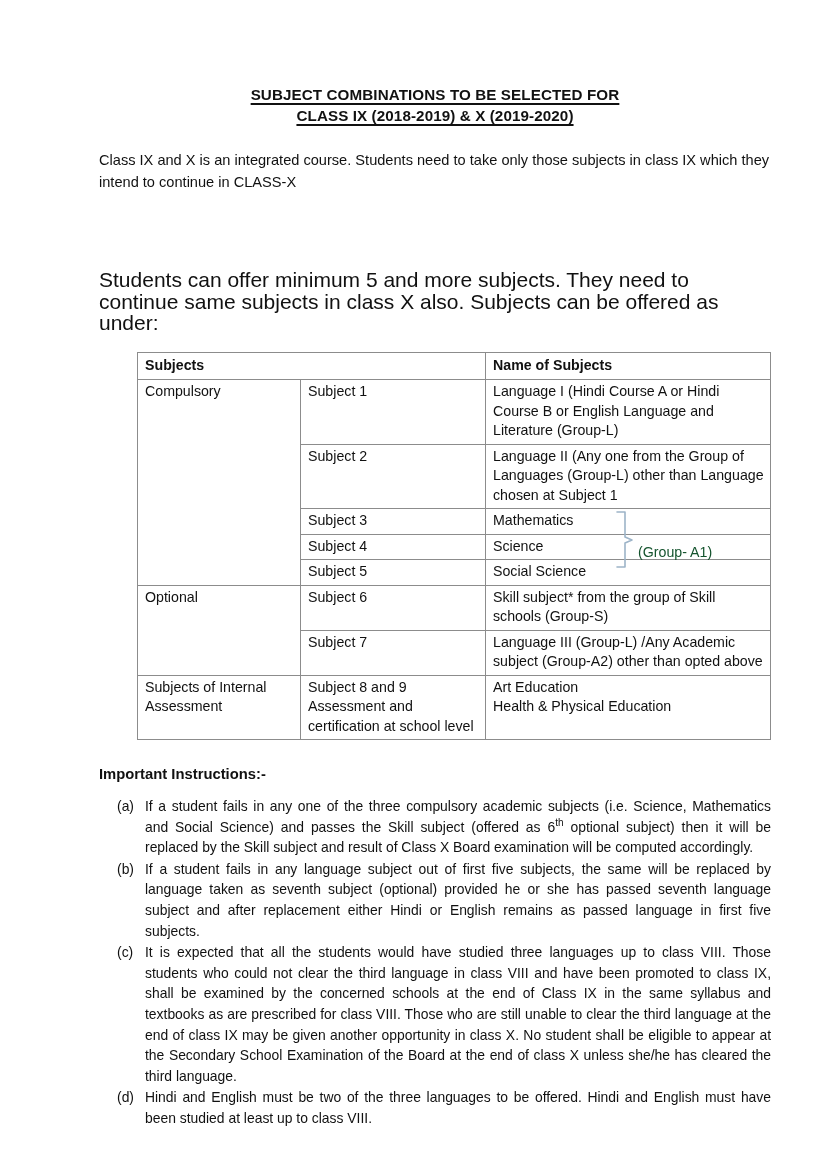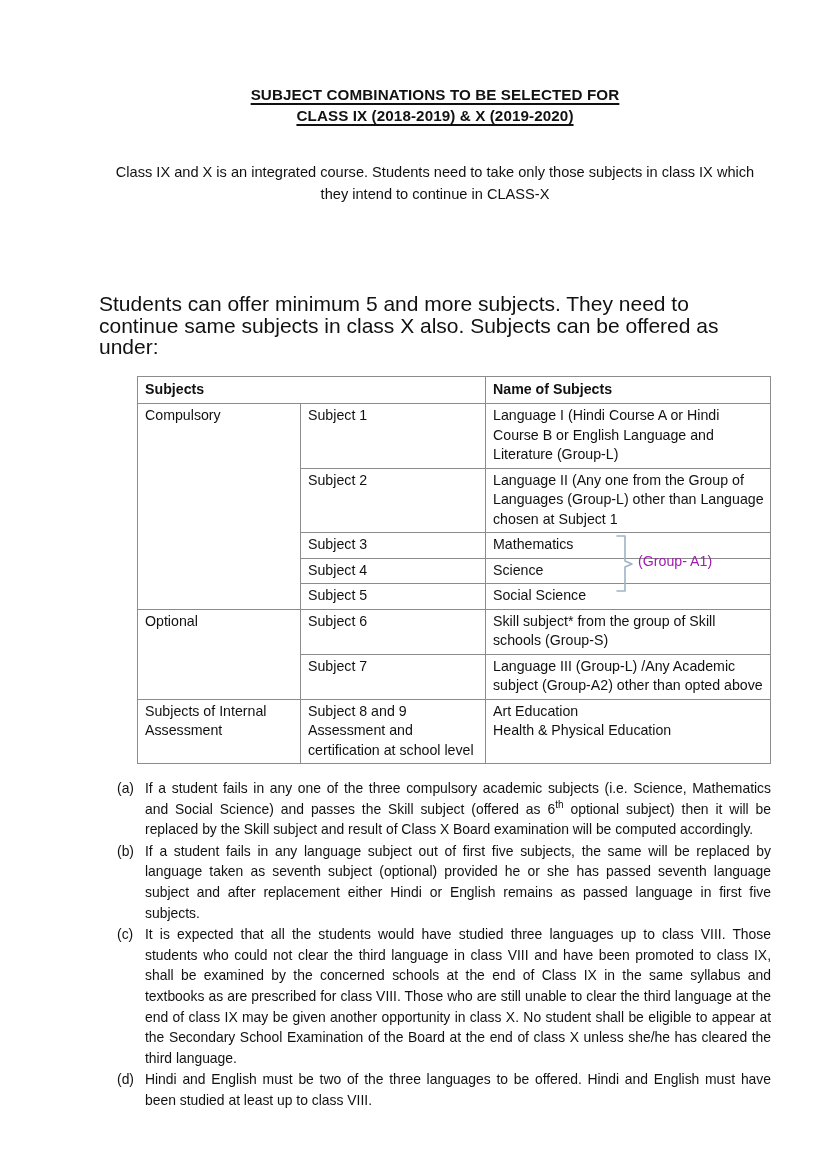--- a/index.html
+++ b/index.html
@@ -43,23 +43,23 @@
   .doc-title .tline {
     display: inline-block;
     text-decoration: underline;
     text-underline-offset: 2.5px;
     text-decoration-thickness: 1.5px;
   }
 
   .lead-para {
     font-size: 14.6px;
     line-height: 21.5px;
-    margin: 12px;
+    margin: 0;
     padding-top: 24px;
-    text-align: center;
+    text-align: left;
   }
 
   .scheme-title {
     text-align: center;
     font-weight: bold;
     font-size: 14.4px;
     line-height: 22px;
     margin: 0;
     padding-top: 28px;
   }
@@ -114,23 +114,23 @@
   .brace-layer {
     position: absolute;
     left: 0; top: 0;
     width: 285px;
     height: 62px;
     pointer-events: none;
   }
   .grp-label {
     position: absolute;
     left: 152px;
-    top: 19px;
+    top: 34px;
     font-size: 14.2px;
-    color: #a21caf;
+    color: #14532d;
     white-space: nowrap;
   }
 
   
   .instr-head {
     font-weight: bold;
     font-size: 14.8px;
     margin: 0;
     padding-top: 26px;
   }
@@ -240,20 +240,21 @@
             <td>Subject 8 and 9 Assessment and certification at school level</td>
             <td>
               <span>Art Education</span><br>
               <span>Health &amp; Physical Education</span>
             </td>
           </tr>
         </tbody>
       </table>
     </div>
 
+    <p class="instr-head">Important Instructions:-</p>
 
     <ol class="instructions">
       <li>
         <span class="marker">(a)</span><span>If a student fails in any one of the three compulsory academic subjects (i.e. Science, Mathematics and Social Science) and passes the Skill subject (offered as 6</span><sup>th</sup><span> optional subject) then it will be replaced by the Skill subject and result of Class X Board examination will be computed accordingly.</span>
       </li>
       <li>
         <span class="marker">(b)</span><span>If a student fails in any language subject out of first five subjects, the same will be replaced by language taken as seventh subject (optional) provided he or she has passed seventh language subject and after replacement either Hindi or English remains as passed language in first five subjects.</span>
       </li>
       <li>
         <span class="marker">(c)</span><span>It is expected that all the students would have studied three languages up to class VIII. Those students who could not clear the third language in class VIII and have been promoted to class IX, shall be examined by the concerned schools at the end of Class IX in the same syllabus and textbooks as are prescribed for class VIII. Those who are still unable to clear the third language at the end of class IX may be given another opportunity in class X. No student shall be eligible to appear at the Secondary School Examination of the Board at the end of class X unless she/he has cleared the third language.</span>

